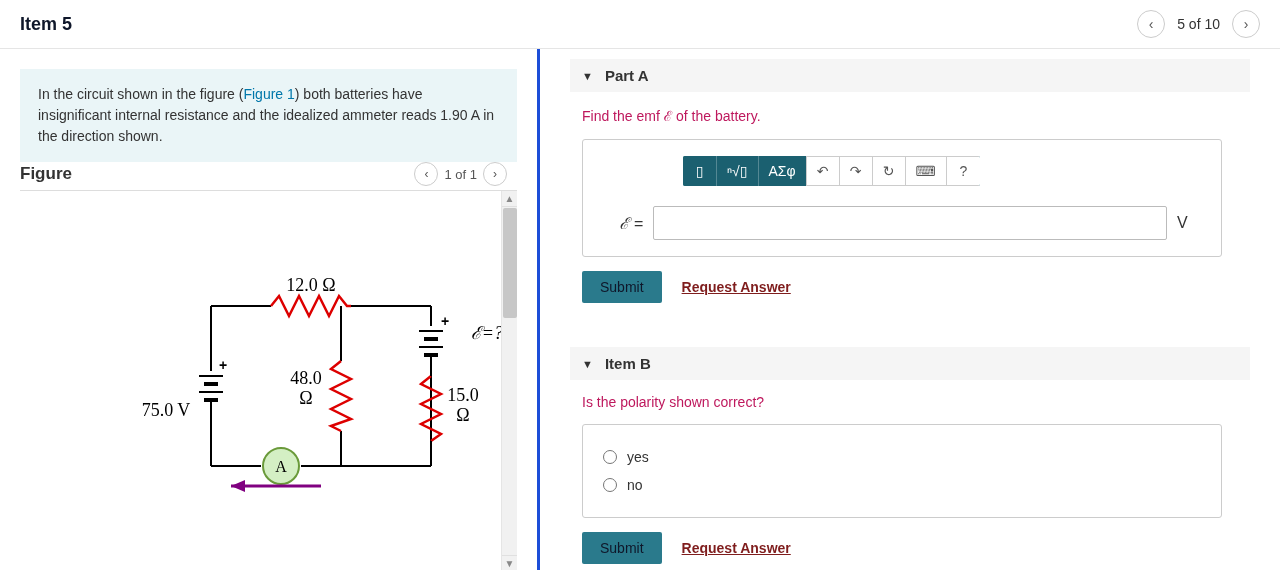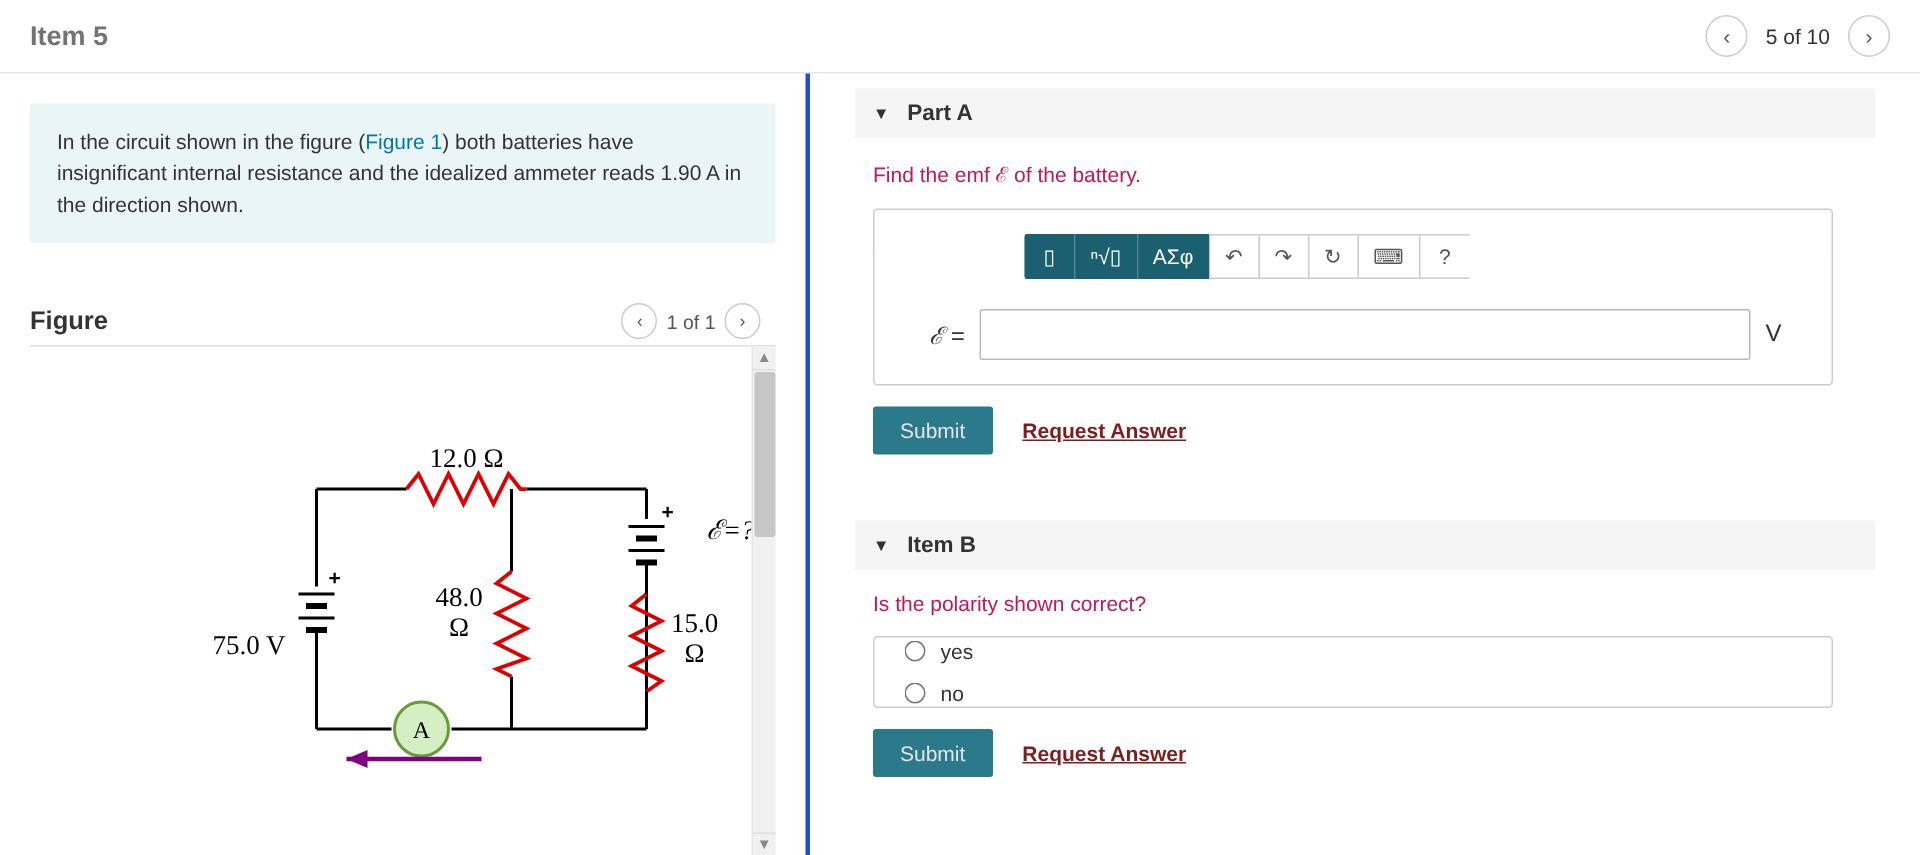--- a/index.html
+++ b/index.html
@@ -1,27 +1,27 @@
 <!DOCTYPE html>
 <html><head>
 <meta charset="utf-8">
 <style>
   * { box-sizing: border-box; margin: 0; padding: 0; }
   body { font-family: Arial, Helvetica, sans-serif; font-size: 14px; color: #333; width: 1280px; height: 570px; background: #fff; overflow: hidden; }
   .header { display: flex; justify-content: space-between; align-items: center; padding: 10px 20px; border-bottom: 1px solid #e5e5e5; }
-  .header h2 { font-size: 18px; font-weight: bold; color: #737373; }
+  .header h2 { font-size: 18px; font-weight: bold; color: #0f172a; }
   .nav-group { display: flex; align-items: center; gap: 8px; }
   .circle-btn { width: 28px; height: 28px; border: 1px solid #ccc; border-radius: 50%; background: #fff; display: inline-flex; align-items: center; justify-content: center; cursor: pointer; color: #555; font-size: 14px; }
   .nav-text { font-size: 14px; color: #333; padding: 0 4px; }
   .content { display: flex; height: calc(100% - 48px); }
   .left-col { width: 540px; border-right: 3px solid #1d4ed8; padding: 20px 20px 0 20px; display: flex; flex-direction: column; }
   .right-col { flex: 1; padding: 10px 30px 0 30px; overflow: hidden; }
   .problem-box { background: #eaf5f7; padding: 15px 18px; font-size: 14px; line-height: 1.5; color: #333; }
   .problem-box .fig-link { color: #0077aa; }
-  .figure-head { display: flex; justify-content: space-between; align-items: center; margin-top: 40px; margin-bottom: 4px; }
+  .figure-head { display: flex; justify-content: space-between; align-items: center; margin-bottom: 4px; }
   .figure-head h3 { font-size: 17px; font-weight: bold; }
   .fig-nav { display: flex; align-items: center; gap: 6px; font-size: 13px; color: #555; margin-right: 10px;}
   .fig-nav .circle-btn { width: 24px; height: 24px; font-size: 12px; }
   .figure-area { flex: 1; border-top: 1px solid #ddd; position: relative; display:flex; }
   .figure-svg-wrap { flex: 1; display:flex; align-items:center; justify-content:flex-end; padding-top:10px;}
   .scrollbar { width: 16px; background: #f1f1f1; display: flex; flex-direction: column; align-items: center; border-left:1px solid #e5e5e5;}
   .scroll-arrow { width: 100%; height: 16px; display:flex; align-items:center; justify-content:center; font-size:10px; color:#888; background:#f1f1f1; border-bottom:1px solid #e0e0e0;}
   .scroll-arrow.bottom{border-bottom:none; border-top:1px solid #e0e0e0;}
   .scroll-thumb { width: 14px; background: #c7c7c7; border-radius:2px; margin-top:1px;}
   .part-header { background: #f5f5f5; padding: 8px 12px; display: flex; align-items: center; gap: 12px; margin-bottom: 14px; }
@@ -32,23 +32,23 @@
   .toolbar { background: #2a7a8c; display: inline-flex; border-radius: 2px; overflow: hidden; margin-left: 80px; margin-bottom: 20px;}
   .toolbar > div { padding: 6px 10px; color: #fff; border-right: 1px solid rgba(255,255,255,0.25); font-size: 14px; display:flex; align-items:center; justify-content:center; min-width:34px; cursor:pointer;}
   .toolbar > div:last-child { border-right: none; }
   .toolbar .active { background: #1b6070; }
   .toolbar .light { background:#fff; color:#555; border:1px solid #ccc; margin-left:-1px;}
   .input-row { display: flex; align-items: center; gap: 10px; }
   .eq-label { font-style: italic; font-size: 16px; width: 40px; text-align:right;}
   .eq-input { flex: 1; height: 34px; border: 1px solid #bbb; border-radius: 2px; padding: 4px 8px; font-size: 14px; }
   .unit { font-size: 16px; width: 24px; }
   .actions { display: flex; align-items: center; gap: 20px; padding: 0 12px 16px 12px; }
-  .submit-btn { background: #2a7a8c; color: #e5e5e5; border: none; padding: 8px 18px; font-size: 14px; cursor: pointer; border-radius: 2px; }
+  .submit-btn { background: #2a7a8c; color: #0f172a; border: none; padding: 8px 18px; font-size: 14px; cursor: pointer; border-radius: 2px; }
   .req-link { color: #7f1d1d; text-decoration: underline; font-size: 14px; cursor: pointer; font-weight:bold;}
-  .radio-box { border: 1px solid #ccc; border-radius: 3px; padding: 1px 20px; margin: 0 12px 14px 12px; width: 640px; display:flex; flex-direction:column; gap:12px;}
+  .radio-box { border: 1px solid #ccc; border-radius: 3px; padding: 24px 20px; margin: 0 12px 14px 12px; width: 640px; display:flex; flex-direction:column; gap:12px;}
   .radio-row { display: flex; align-items: center; gap: 10px; font-size: 14px; color:#333;}
   .radio-row input { width:14px; height:14px; }
   .part-b-section { margin-top: 28px; }
 </style>
 </head>
 <body>
 
 <div class="header">
   <h2>Item 5</h2>
   <div class="nav-group">

